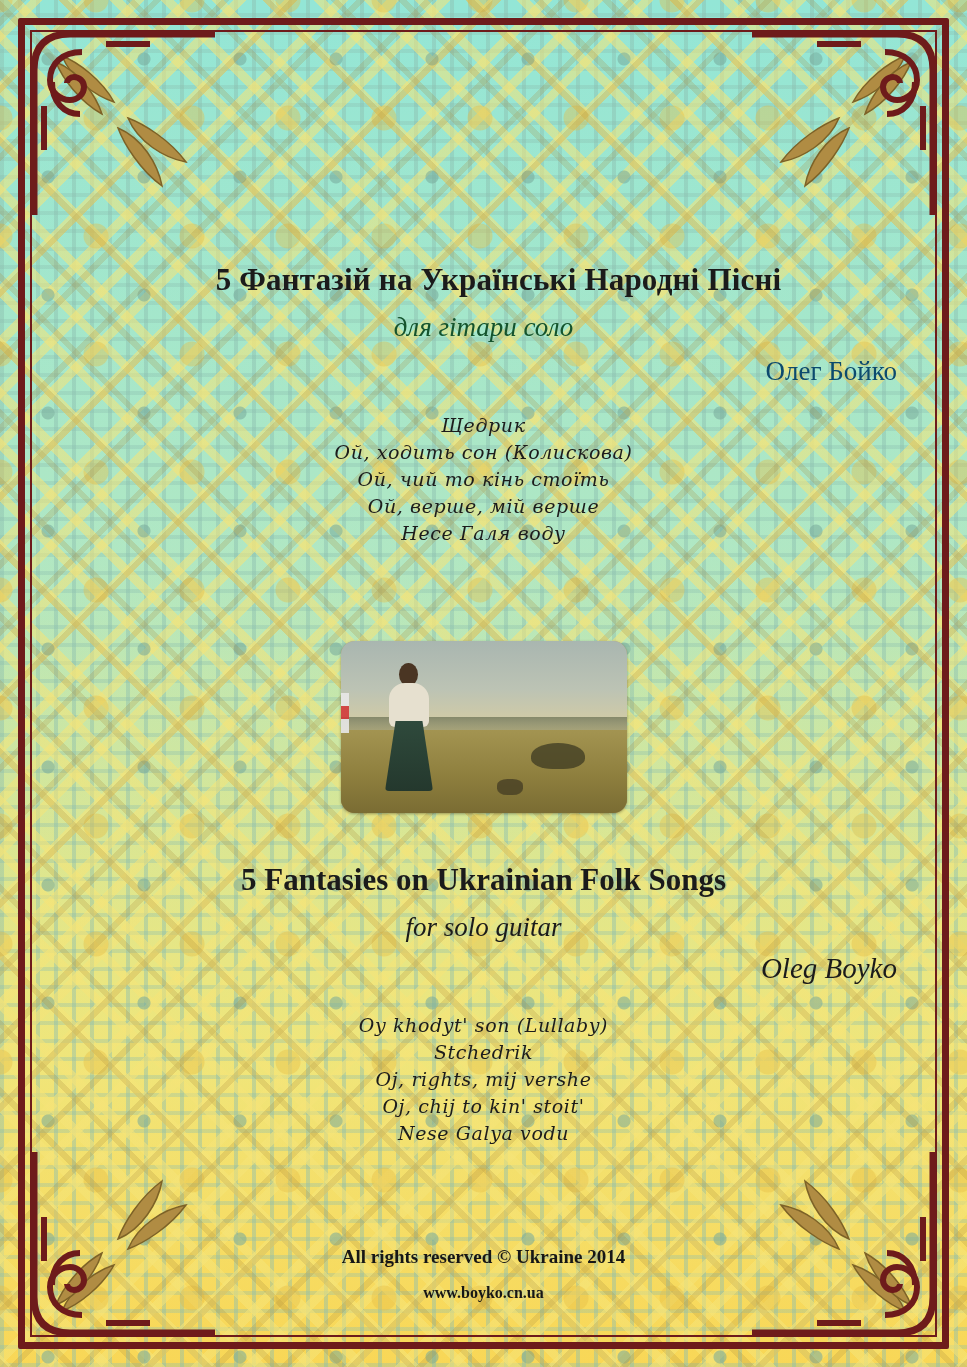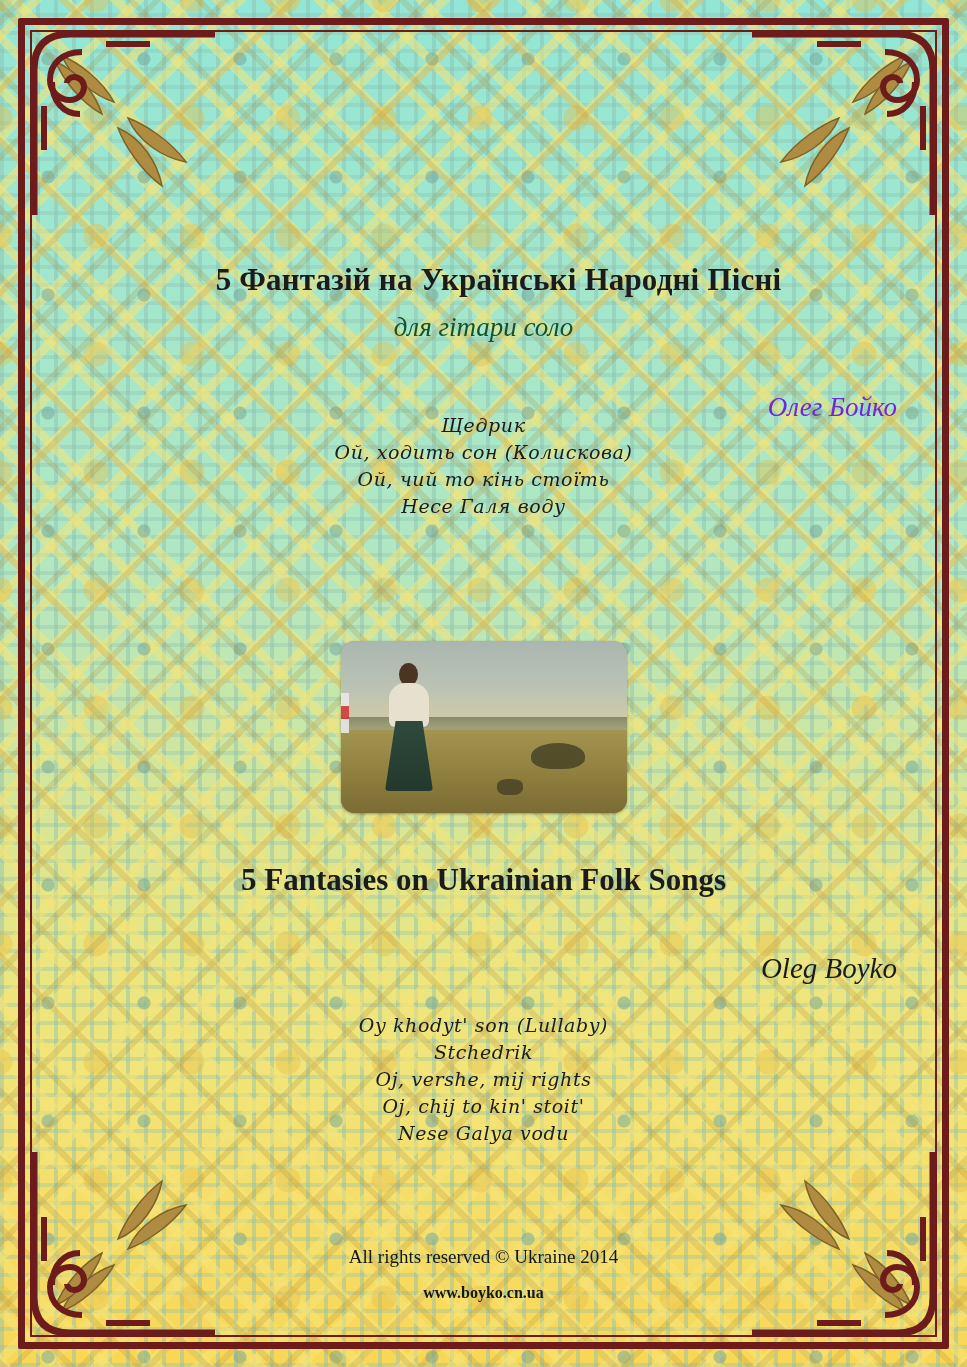--- a/index.html
+++ b/index.html
@@ -120,23 +120,21 @@
     top: 312px; left: 0; right: 0;
     text-align: center;
     font-size: 27px;
     font-style: italic;
     color: #14532d;
   }
   .author-uk {
     position: absolute;
     top: 356px; right: 70px;
     font-size: 27px;
-    font-style: italic;
-    color: #6d28d9;
-    margin-top: 36px;
+    color: #0c4a6e;
   }
 
   .tracklist {
     position: absolute;
     left: 0; right: 0;
     text-align: center;
     font-family: "DejaVu Serif", serif;
     font-style: italic;
     font-size: 19px;
     line-height: 27px;
@@ -237,21 +235,21 @@
     font-size: 29px;
     font-style: italic;
     color: #1b1b1b;
   }
 
   .rights {
     position: absolute;
     top: 1246px; left: 0; right: 0;
     text-align: center;
     font-size: 19px;
-    font-weight: normal;
+    font-weight: bold;
     color: #161616;
   }
   .website {
     position: absolute;
     top: 1284px; left: 0; right: 0;
     text-align: center;
     font-size: 16px;
     font-weight: bold;
     color: #161616;
   }
@@ -357,44 +355,46 @@
   </div>
 
   <div class="title-uk">5 Фантазій на Українські Народні Пісні</div>
   <div class="subtitle-uk">для гітари соло</div>
   <div class="author-uk">Олег Бойко</div>
 
   <div class="tracklist uk">
     <div>Щедрик</div>
     <div>Ой, ходить сон (Колискова)</div>
     <div>Ой, чий то кінь стоїть</div>
+    <div>Ой, верше, мій верше</div>
     <div>Несе Галя воду</div>
   </div>
 
   <div class="artwork">
     <div class="art-sky"></div>
     <div class="art-hills"></div>
     <div class="art-field"></div>
     <div class="art-bush"></div>
     <div class="art-dog"></div>
     <div class="art-figure">
       <div class="head"></div>
       <div class="blouse"></div>
       <div class="skirt"></div>
     </div>
     <div class="art-flag"></div>
   </div>
 
   <div class="title-en">5 Fantasies on Ukrainian Folk Songs</div>
+  <div class="subtitle-en">for solo guitar</div>
   <div class="author-en">Oleg Boyko</div>
 
   <div class="tracklist en">
     <div>Oy khodyt' son (Lullaby)</div>
     <div>Stchedrik</div>
-    <div>Oj, vershe, mij rights</div>
+    <div>Oj, rights, mij vershe</div>
     <div>Oj, chij to kin' stoit'</div>
     <div>Nese Galya vodu</div>
   </div>
 
   <div class="rights">All rights reserved © Ukraine 2014</div>
   <div class="website">www.boyko.cn.ua</div>
 
 </div>
 
 </body></html>

